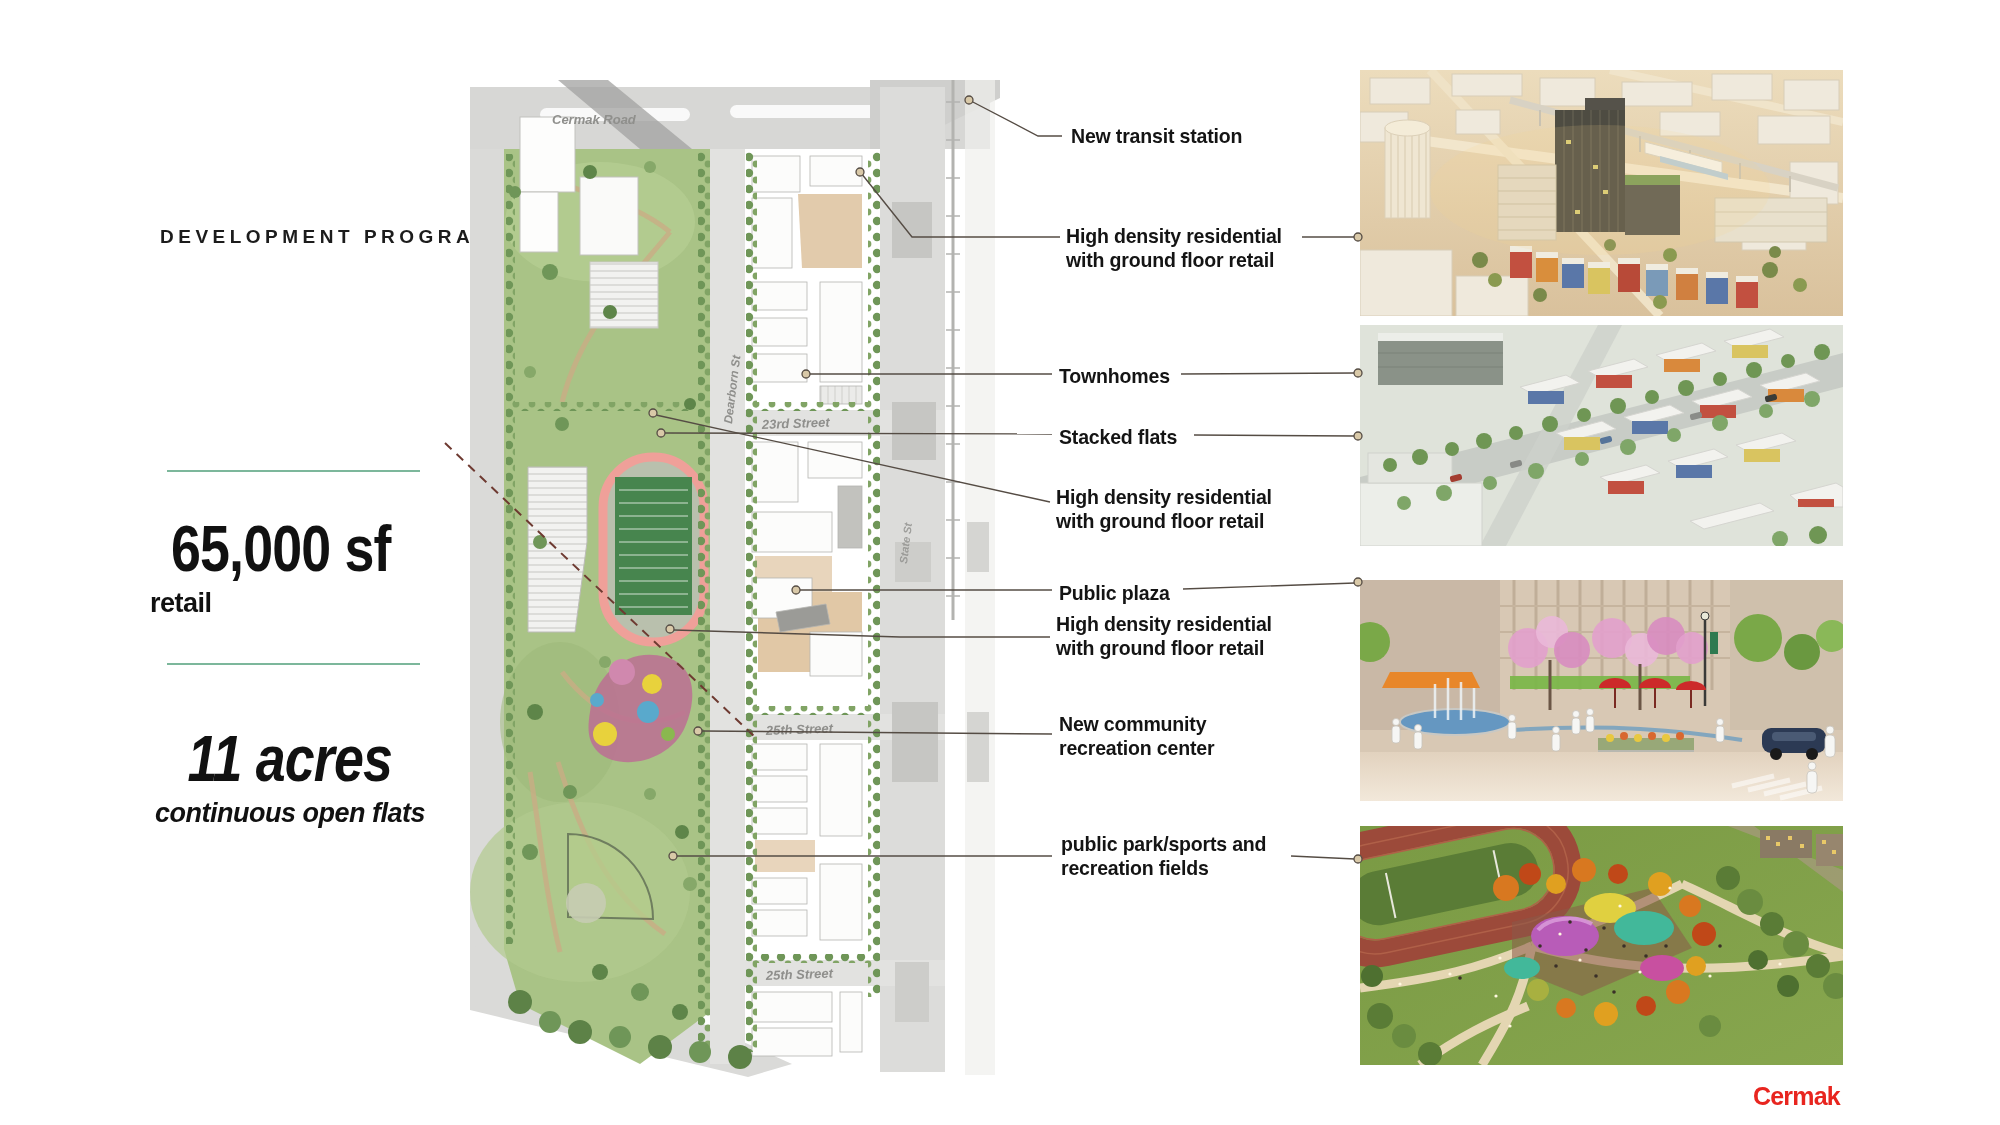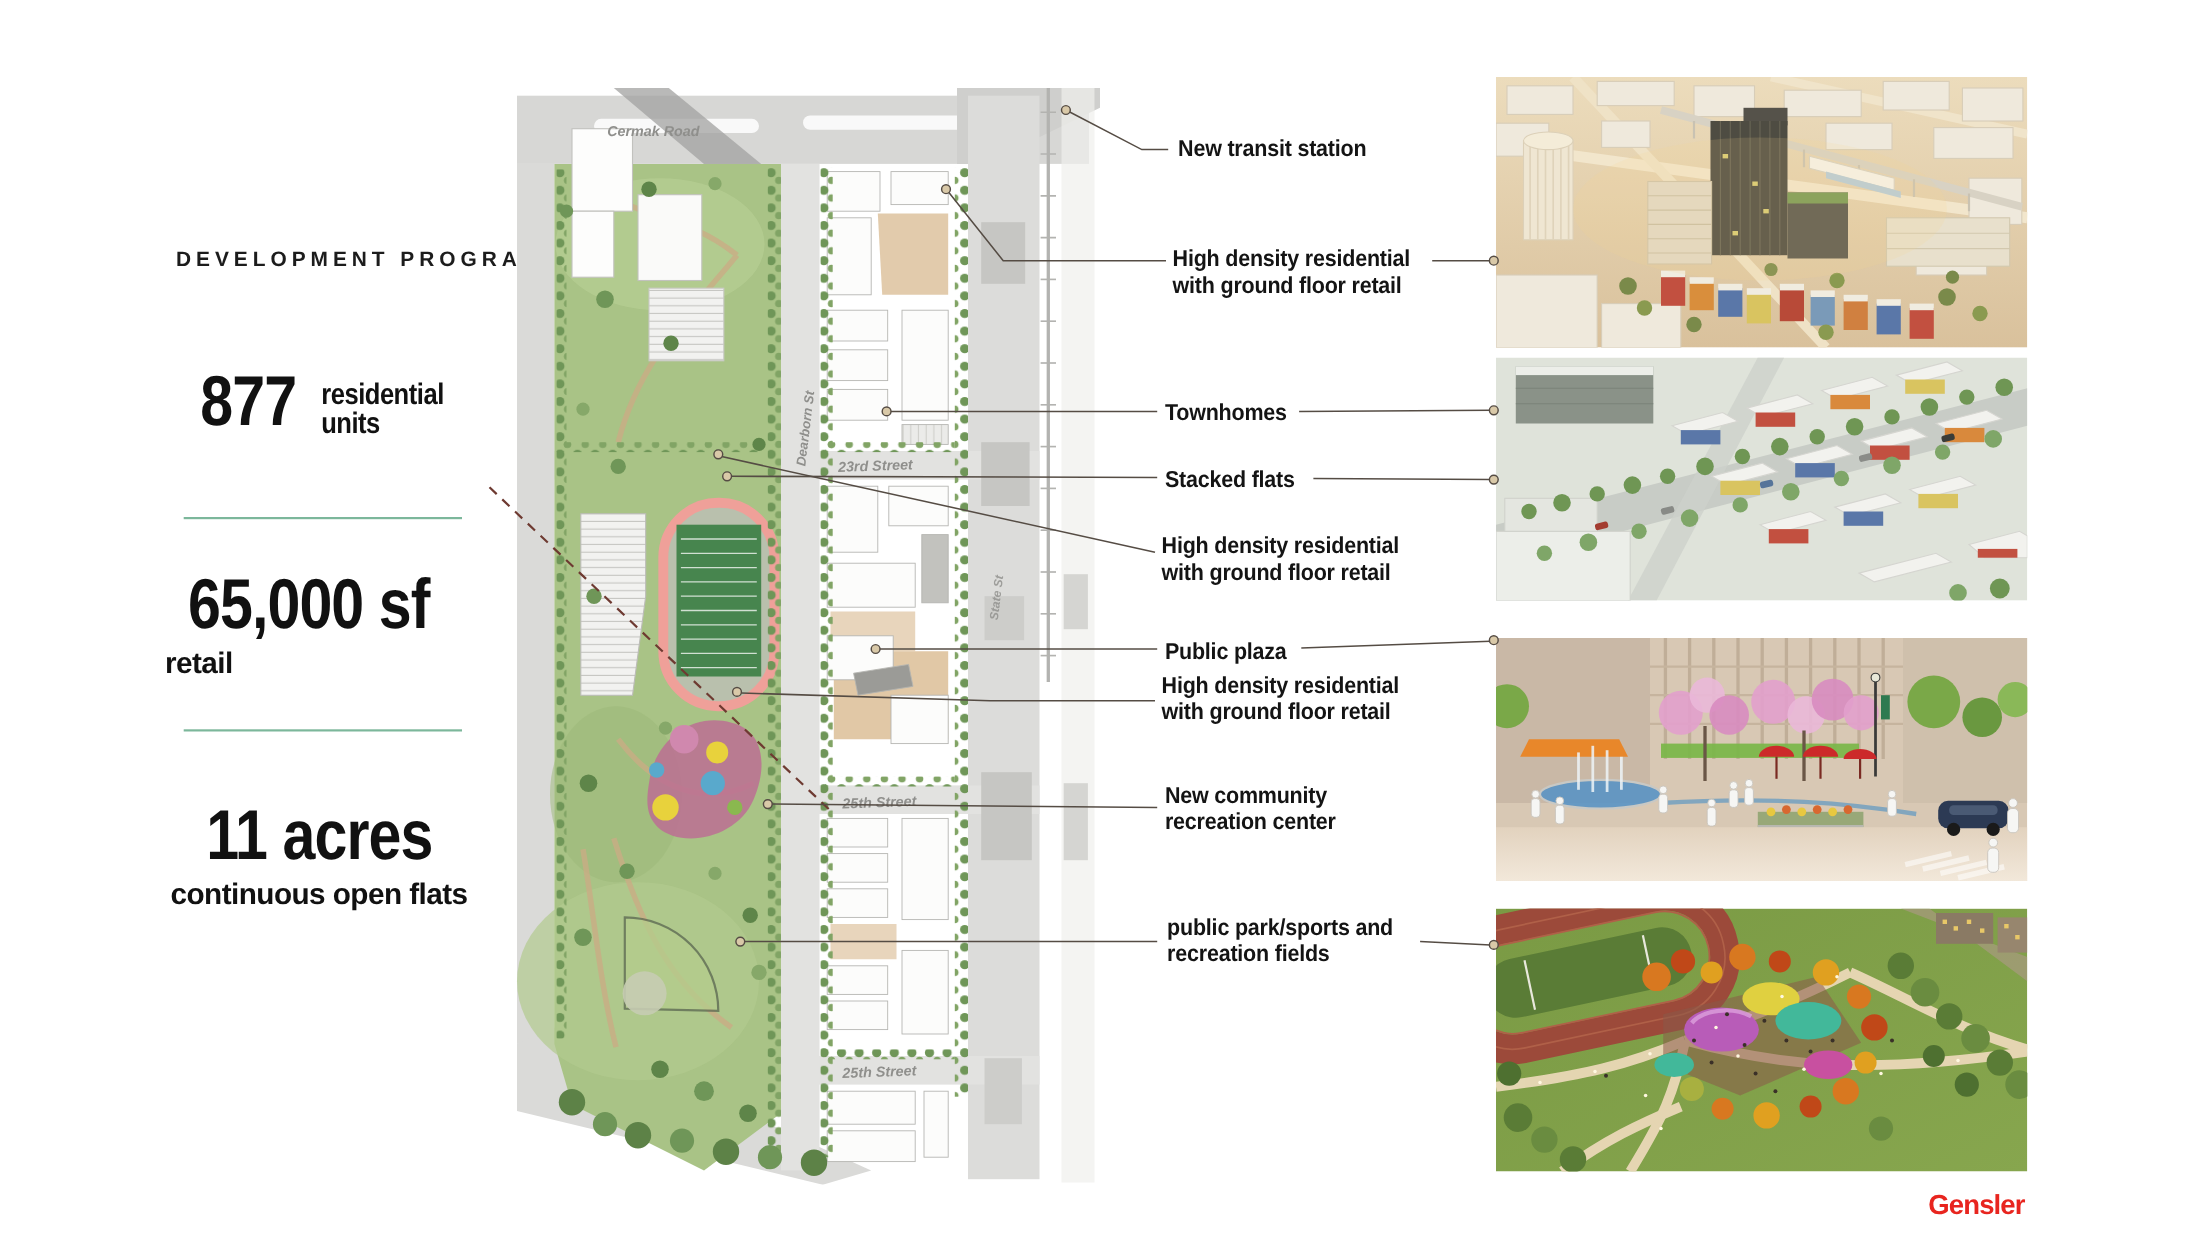--- a/index.html
+++ b/index.html
@@ -17,21 +17,21 @@
     display:inline-block;font-size:64px;font-weight:bold;line-height:.85;
     transform:scaleX(.84);transform-origin:left top;letter-spacing:-1px;
   }
   .stat1{left:182px;top:337px;display:flex;align-items:flex-start;}
   .stat1 .side{
     display:inline-block;margin-left:6px;margin-top:8px;font-size:27px;font-weight:bold;
     line-height:1.0;transform:scaleX(.86);transform-origin:left top;letter-spacing:-.5px;
   }
   .stat1 .side span{display:block;}
   .stat2{left:150px;top:522px;width:280px;text-align:left;}
-  .stat3{left:135px;top:732px;width:310px;text-align:center;}
+  .stat3{left:135px;top:732px;width:310px;text-align:center;font-style:italic;}
   .stat .big.center{transform-origin:center top;}
   .stat .sub{
     display:block;font-size:27px;font-weight:bold;margin-top:12px;letter-spacing:-.5px;
   }
   .greenline{position:absolute;height:2px;background:#7cb79b;border:0;margin:0;padding:0;}
   .gl1{left:167px;top:470px;width:253px;}
   .gl2{left:167px;top:663px;width:253px;}
   
   .siteplan{position:absolute;left:440px;top:72px;width:560px;height:1005px;z-index:1;}
   .siteplan svg{display:block;}
@@ -56,27 +56,20 @@
     color:#e8251f;letter-spacing:-.8px;
   }
 </style>
 </head>
 <body>
 
 <div class="canvas">
 
   <div class="prog-title">DEVELOPMENT PROGRAM</div>
 
-  <div class="stat stat1">
-    <span class="big">877</span>
-    <span class="side">
-      <span>residential</span>
-      <span>units</span>
-    </span>
-  </div>
   <hr class="greenline gl1">
 
   <div class="stat stat2">
     <span class="big center">65,000 sf</span>
     <span class="sub">retail</span>
   </div>
   <hr class="greenline gl2">
 
   <div class="stat stat3">
     <span class="big center">11 acres</span>
@@ -842,15 +835,15 @@
       <circle cx="286" cy="130" r="1.8"></circle>
           <circle cx="306" cy="120" r="1.8"></circle>
           <circle cx="180" cy="120" r="1.8"></circle>
       <circle cx="254" cy="166" r="1.8"></circle>
           <circle cx="360" cy="120" r="1.8"></circle>
           <circle cx="100" cy="152" r="1.8"></circle>
     </g>
   </svg>
   </div>
 
-  <div class="logo">Gensler</div>
+  <div class="logo">Cermak</div>
 
 </div>
 
 </body></html>

